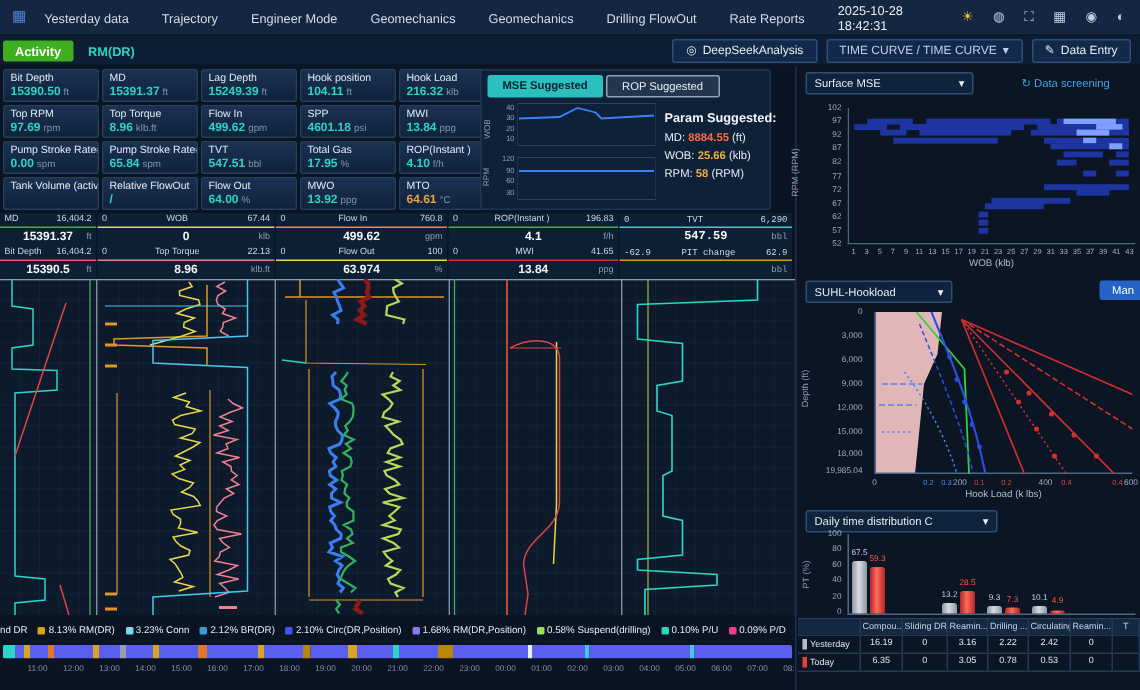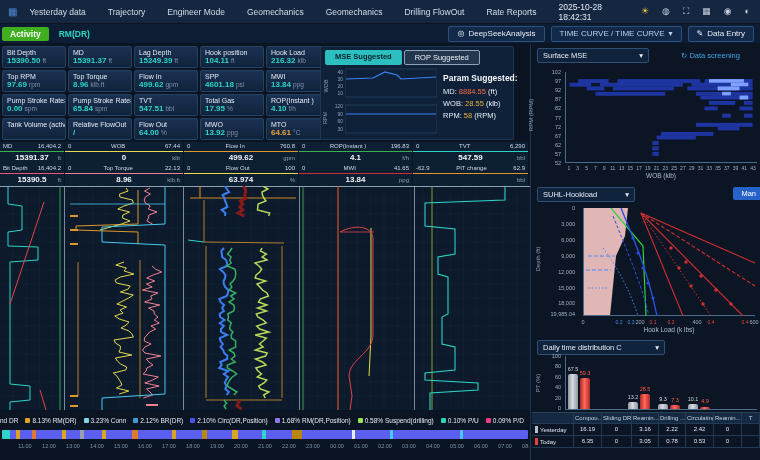--- a/index.html
+++ b/index.html
@@ -28,21 +28,21 @@
 #msepanel{position:absolute;left:320px;top:46px;width:194px;height:94px;background:#0e2138;border:1px solid #1d3throw55;border-radius:2px}
 #msetabs{position:absolute;left:4px;top:3px;display:flex;gap:2px}
 .msetab{font-size:7.5px;padding:2px 10px;border-radius:2px;cursor:pointer}
 .msetab.on{background:#2bbfbf;color:#04222c;font-weight:bold}
 .msetab.off{background:#23364d;color:#e6edf5;border:1px solid #8fa3b8}
 .minilab{position:absolute;font-size:5.5px;color:#8aa0b5;transform:rotate(-90deg);transform-origin:center}
 .minitick{position:absolute;font-size:5px;color:#8aa0b5;text-align:right;width:14px}
 #paramblk{position:absolute;left:122px;top:26px;width:70px}
 #param-title{font-size:8.5px;font-weight:bold;color:#f2f6fa;margin-bottom:4px;white-space:nowrap}
 .pline{font-size:7.5px;color:#e6edf5;margin-bottom:3px;white-space:nowrap}
-.pline b{font-weight:normal}
+.pline b{font-weight:bold}
 
 #trackheads{position:absolute;left:0;top:142px;width:530px;height:44px;display:flex;gap:1px;background:#0a1422}
 .thead{background:#0d1f33;flex:none;display:flex;flex-direction:column}
 .crow1{display:flex;justify-content:space-between;font-size:6px;color:#cdd8e4;padding:1px 3px 0 3px;border-bottom:1.5px solid;height:10px}
 .crow2{position:relative;height:12px;font-size:8px;font-weight:bold;color:#f2f6fa;text-align:center;line-height:12px}
 .crow2 .un{position:absolute;right:3px;top:0;font-size:6px;font-weight:normal;color:#8aa0b5}
 
 #trackchart{position:absolute;left:0;top:186px;width:530px;height:224px;background:#0c1a2b}
 
 #legendrow{position:absolute;left:0;top:413px;width:530px;height:15px;display:flex;align-items:center;gap:7px;font-size:6.5px;color:#e3ecf4;white-space:nowrap;overflow:hidden;padding-left:0}
@@ -204,21 +204,21 @@
 <div id="msepanel" style="background:#0e2138;border:1px solid #1d3855">
   <div id="msetabs">
     <span class="msetab on">MSE Suggested</span>
     <span class="msetab off">ROP Suggested</span>
   </div>
   <div id="minicharts"></div>
   <div id="paramblk">
     <div id="param-title">Param Suggested:</div>
     <div id="paramlines">
         <div class="pline"><span>MD: </span><b style="color: rgb(255, 109, 63);">8884.55</b><span> (ft)</span></div>
-        <div class="pline"><span>WOB: </span><b style="color: rgb(237, 178, 58);">28.55</b><span> (klb)</span></div>
+        <div class="pline"><span>WOB: </span><b style="color: rgb(237, 178, 58);">25.66</b><span> (klb)</span></div>
         <div class="pline"><span>RPM: </span><b style="color: rgb(237, 178, 58);">58</b><span> (RPM)</span></div>
       </div>
   </div>
 <div class="minilab" style="left: -2px; top: 36px;">WOB</div>
     <div class="minilab" style="left: -2px; top: 68px;">RPM</div>
     <div class="minitick" style="left: 8px; top: 22px;">40</div>
     <div class="minitick" style="left: 8px; top: 29px;">30</div>
     <div class="minitick" style="left: 8px; top: 36px;">20</div>
     <div class="minitick" style="left: 8px; top: 43px;">10</div>
     <div class="minitick" style="left: 8px; top: 56px;">120</div>
@@ -281,21 +281,21 @@
         <span>196.83</span>
       </div>
       <div class="crow2">4.1<span class="un">f/h</span></div>
       <div class="crow1" style="border-bottom-color: rgb(208, 48, 48);">
         <span>0</span>
         <span>MWI</span>
         <span>41.65</span>
       </div>
       <div class="crow2">13.84<span class="un">ppg</span></div>
     </div>
-    <div class="thead" style="width: 115px;">
+    <div class="thead" style="width: 115px; font-family: Liberation Mono, monospace;">
       <div class="crow1" style="border-bottom-color: rgb(45, 212, 200);">
         <span>0</span>
         <span>TVT</span>
         <span>6,290</span>
       </div>
       <div class="crow2">547.59<span class="un">bbl</span></div>
       <div class="crow1" style="border-bottom-color: rgb(224, 150, 42);">
         <span>-62.9</span>
         <span>PIT change</span>
         <span>62.9</span>

